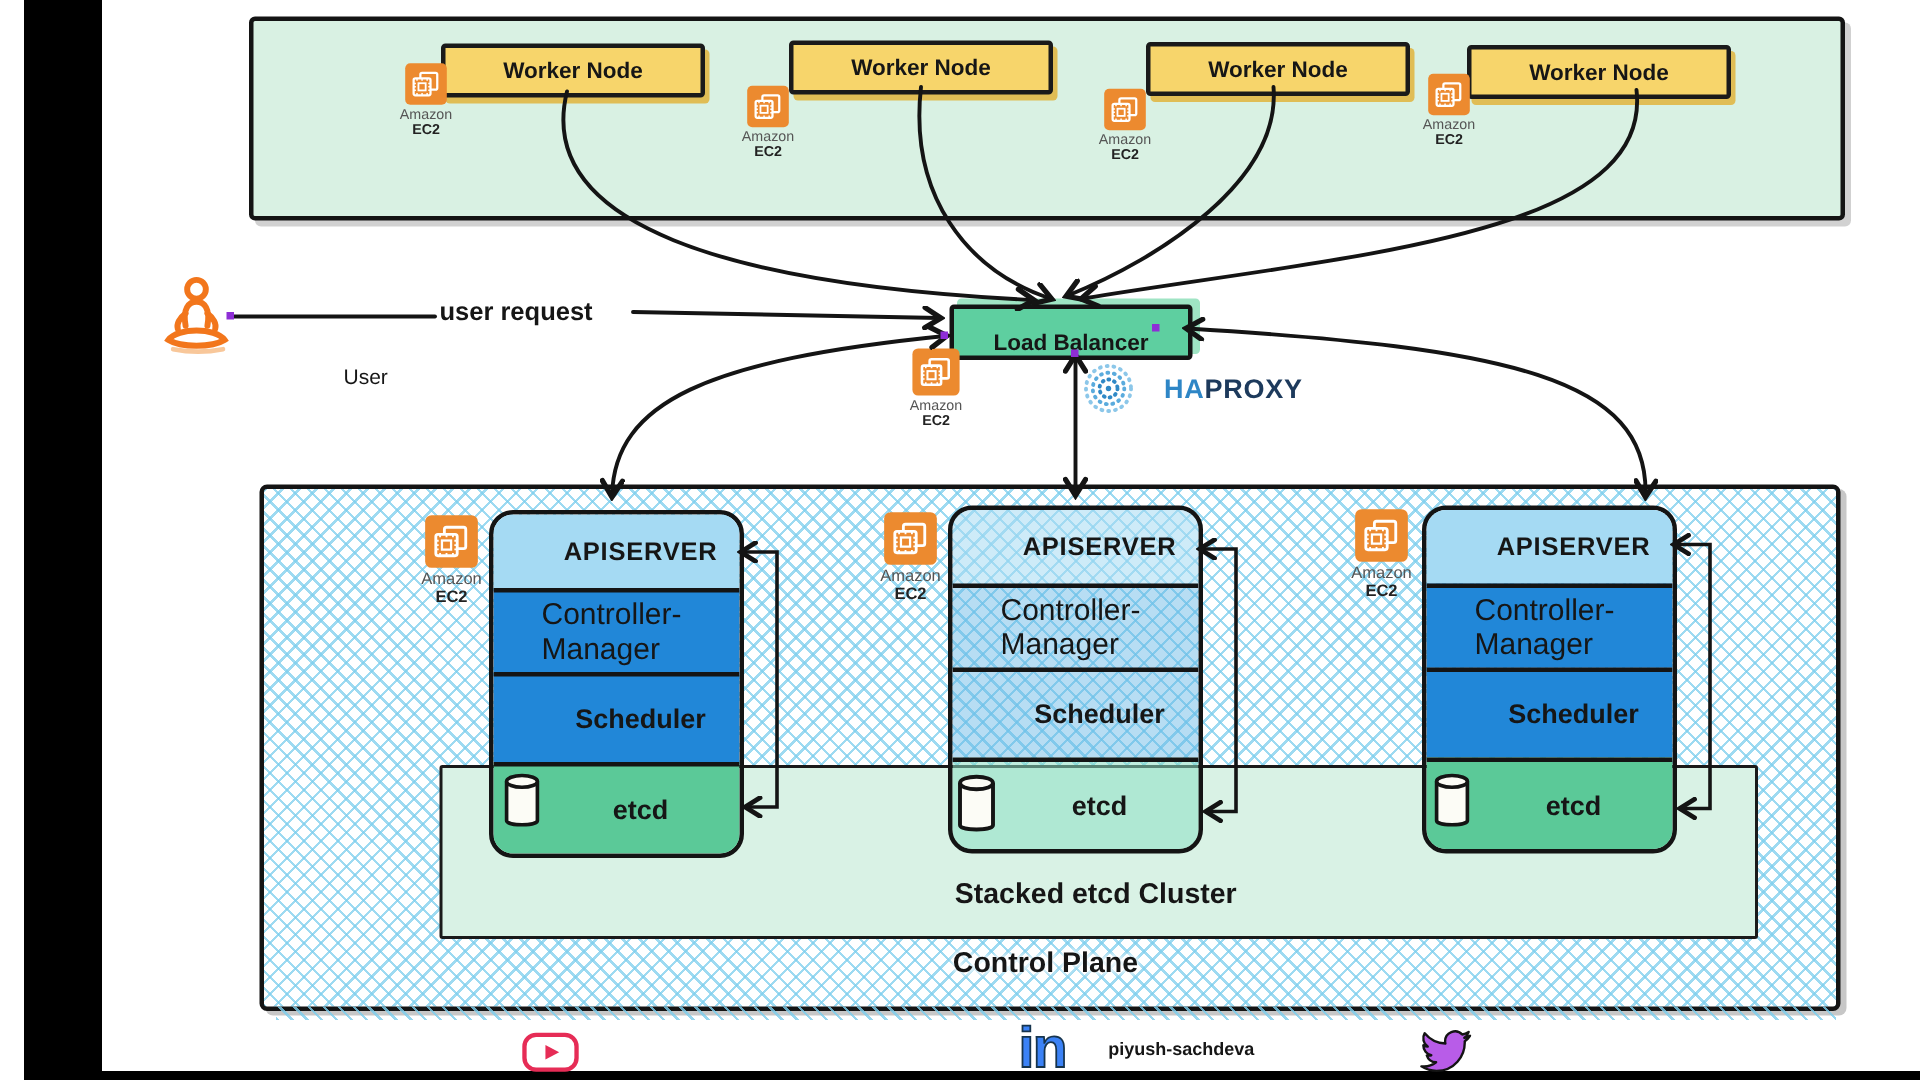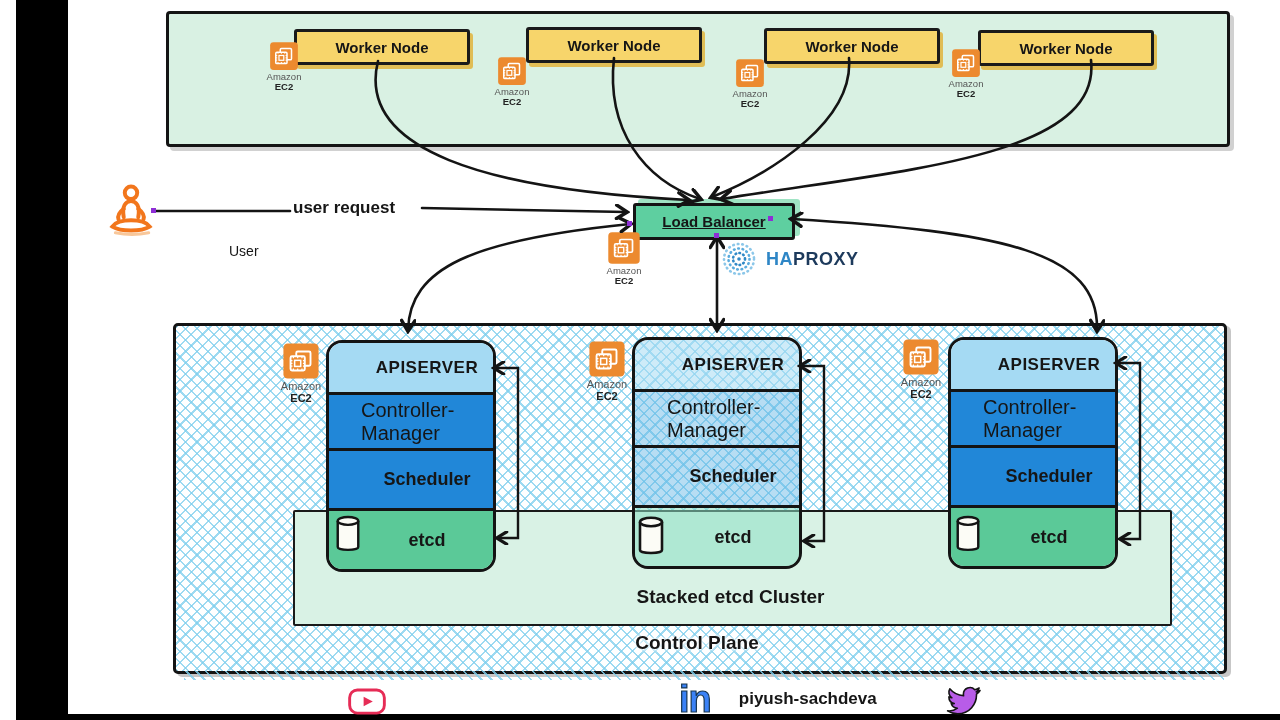--- a/index.html
+++ b/index.html
@@ -18,23 +18,23 @@
   
   .ec2{z-index:7;text-align:center;line-height:1.05;}
   .ec2 svg{display:block;margin:0 auto;}
   .ec2 .a{font-size:9.5px;color:#555;margin-top:1px;}
   .ec2 .e{font-size:9.5px;font-weight:bold;color:#222;}
   .ec2.lg .a{font-size:11px;}
   .ec2.lg .e{font-size:11px;}
 
   
   .lb{left:617px;top:203px;width:156px;height:31px;background:#5ecfa0;border:3px solid #141414;
-      border-radius:3px;box-shadow:5px -4px 0 #9fe4c4;display:flex;align-items:center;justify-content:center;
-      font-size:15px;font-weight:600;z-index:6;text-decoration:underline;}
-  .haproxy{left:704px;top:240px;z-index:6;display:flex;align-items:center;gap:8px;}
+      border-radius:3px;box-shadow:5px -4px 0 #9fe4c4;display:flex;align-items:flex-end;justify-content:center;
+      font-size:15px;font-weight:600;z-index:6;}
+  .haproxy{left:704px;top:240px;z-index:6;display:flex;align-items:center;gap:18px;}
   .hap-text{font-size:18px;font-weight:bold;letter-spacing:.5px;}
   .hap-ha{color:#2e86c6;}
   .hap-proxy{color:#1d3a5c;}
 
   .user-request{left:277px;top:198px;font-size:17px;font-weight:600;z-index:6;}
   .user-label{left:213px;top:243px;font-size:14px;z-index:6;}
 
   
   .control-plane{left:157px;top:323px;width:1048px;height:345px;border:3.5px solid #141414;border-radius:5px;
       background-color:#fff;box-shadow:4px 3px 0 rgba(0,0,0,.22);
@@ -60,21 +60,21 @@
   .r-sch{height:57px;background:#2187d8;font-size:18px;font-weight:600;}
   .r-etcd{height:58px;background:#5bc998;font-size:18px;font-weight:600;}
   .stack.translucent .r-api{background:rgba(165,218,243,.55);}
   .stack.translucent .r-cm,.stack.translucent .r-sch{background:rgba(96,180,228,.45);}
   .stack.translucent .r-etcd{background:rgba(140,224,196,.55);}
   .cyl{z-index:5;}
 
   
   .footer-item{display:flex;align-items:center;gap:8px;z-index:6;}
   .f-yt-text{font-size:19px;font-weight:600;}
-  .f-li-text{font-size:17px;font-weight:600;padding-left:20px;}
+  .f-li-text{font-size:12px;font-weight:600;padding-left:20px;}
   .f-tw-text{font-size:15px;font-weight:600;}
   .li-in{font-size:38px;font-weight:800;color:#3b82f6;line-height:.8;
       -webkit-text-stroke:1.2px #16344d;letter-spacing:-1px;}
   svg{overflow:visible;}
   .overlay{left:0;top:0;width:1280px;height:720px;z-index:8;pointer-events:none;}
 </style>
 </head>
 <body>
 
 <div class="page">

